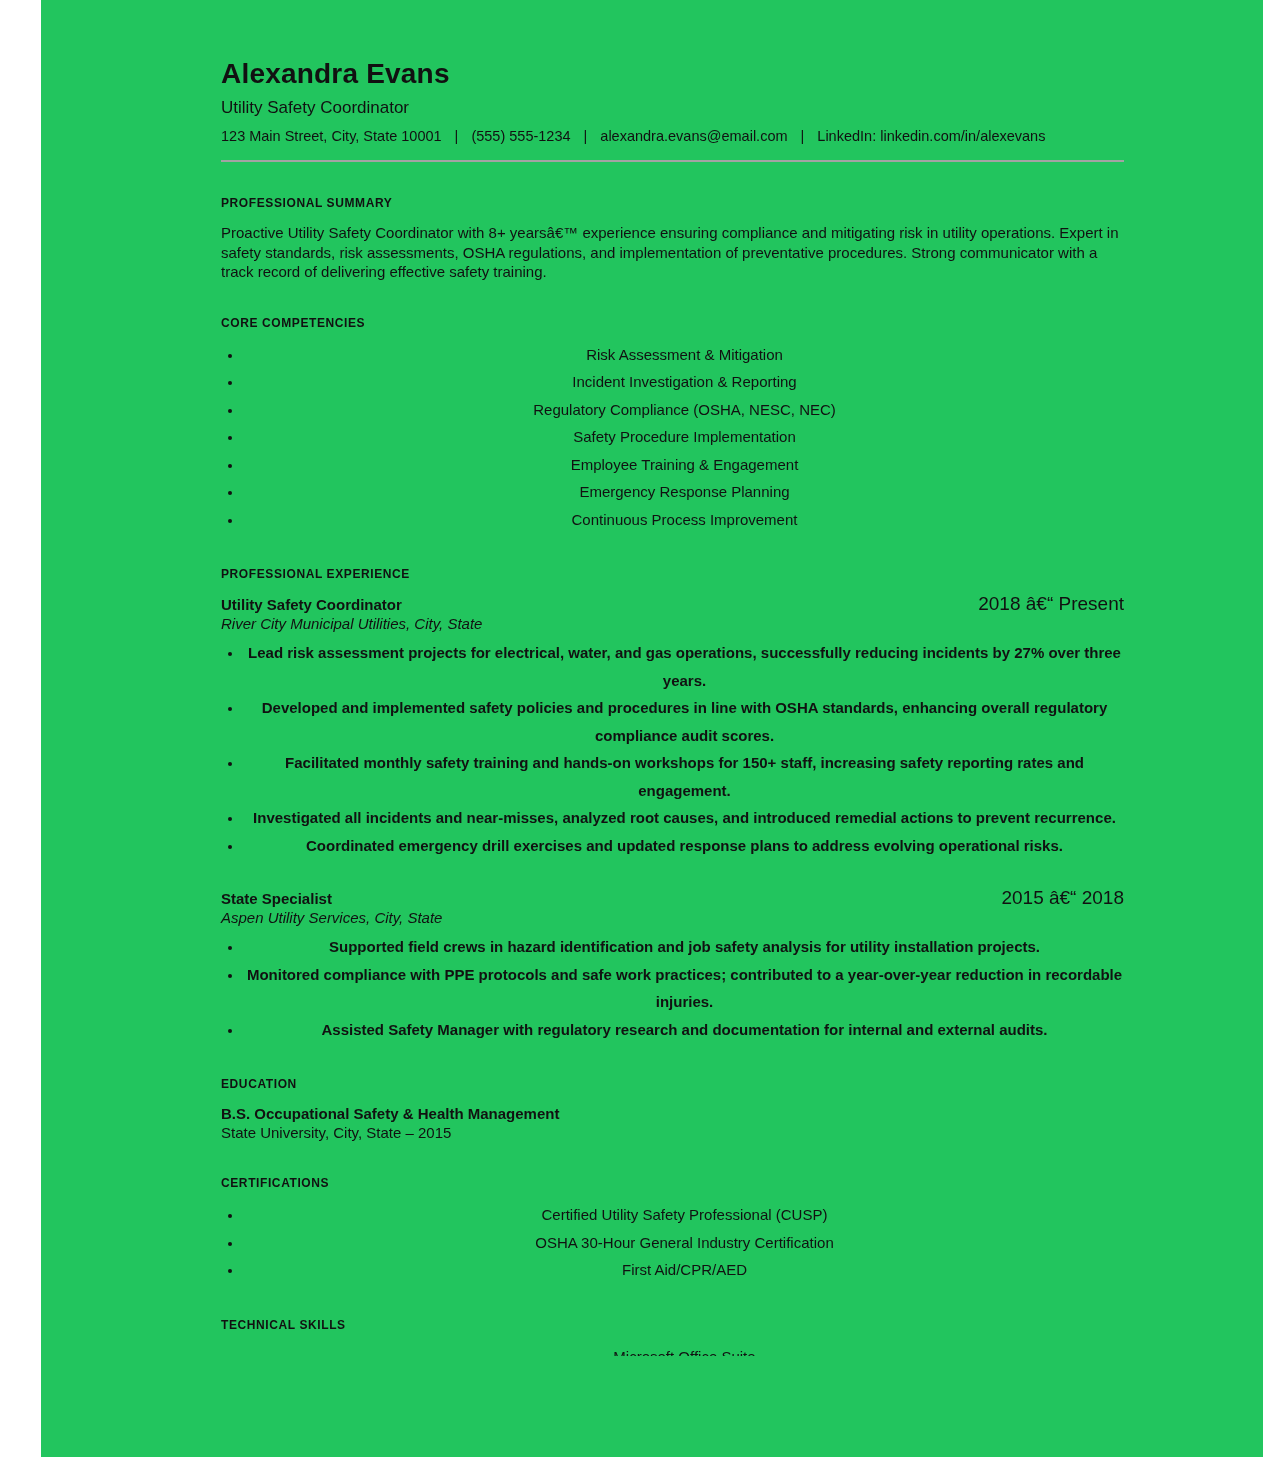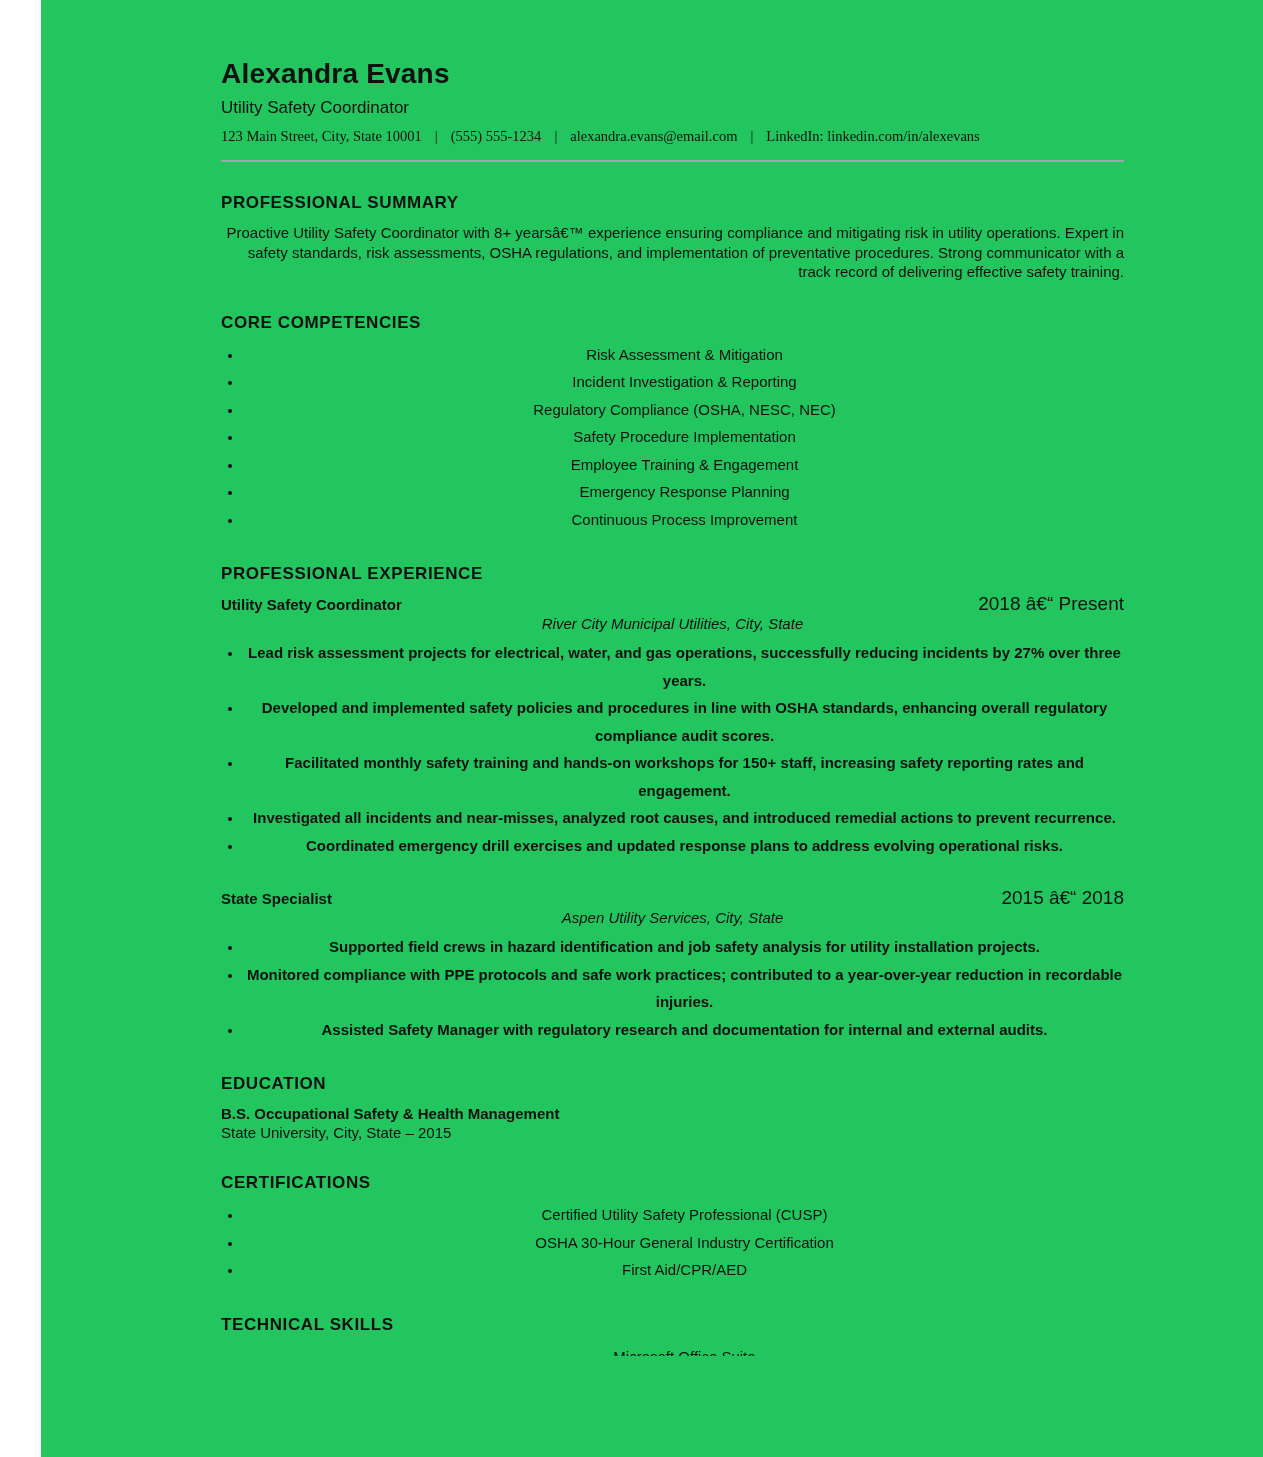--- a/index.html
+++ b/index.html
@@ -23,52 +23,51 @@
   .name {
     font-size: 28px; font-weight: bold; line-height: 34px;
     margin: 0; letter-spacing: 0.2px;
   }
   .job-subtitle {
     font-size: 17px; line-height: 20px; margin-top: 7px;
   }
   .contact-line {
     font-size: 14.5px; line-height: 18px; margin-top: 9px;
     white-space: nowrap;
-    font-family: Liberation Serif, serif;
   }
   .contact-sep {
     display: inline-block; margin: 0 13px; color: #111;
   }
   .header-rule {
     border: none; border-top: 2px solid #a3a3a3;
     margin: 15px 0 0 0;
   }
   
   .section-heading {
-    font-size: 17px; font-weight: bold; letter-spacing: 0.6px;
+    font-size: 12px; font-weight: bold; letter-spacing: 0.6px;
     line-height: 20px; margin: 31px 0 0 0;
   }
   .summary-text {
-    font-size: 15px; line-height: 19.5px; margin: 10px 0 0 0; text-align: right;
+    font-size: 15px; line-height: 19.5px; margin: 10px 0 0 0;
   }
   ul.plain-list {
     margin: 8px 0 0 0; padding: 0 0 0 22px;
     font-size: 15px; line-height: 27.5px; text-align: center;
   }
   ul.plain-list li { padding-left: 2px; }
   ul.plain-list li::marker { font-size: 0.9em; }
   
   .job-block { margin-top: 11px; }
   .job-block + .job-block { margin-top: 30px; }
   .job-header-row {
     display: flex; justify-content: space-between; align-items: baseline;
   }
   .job-title { font-size: 15px; font-weight: bold; line-height: 18px; }
   .job-dates { font-size: 19px; line-height: 18px; }
-  .job-company { font-size: 15px; font-style: italic; line-height: 18px; margin-top: 1px; text-align: center; }
+  .job-company { font-size: 15px; font-style: italic; line-height: 18px; margin-top: 1px; }
   .job-block ul.plain-list { margin-top: 6px; font-weight: bold; }
   
   .edu-degree { font-size: 15px; font-weight: bold; line-height: 18px; margin-top: 11px; }
   .edu-school { font-size: 15px; line-height: 18px; margin-top: 1px; }
   
   ul.clipped { height: 13px; overflow: hidden; }
 </style>
 </head>
 <body>
 

